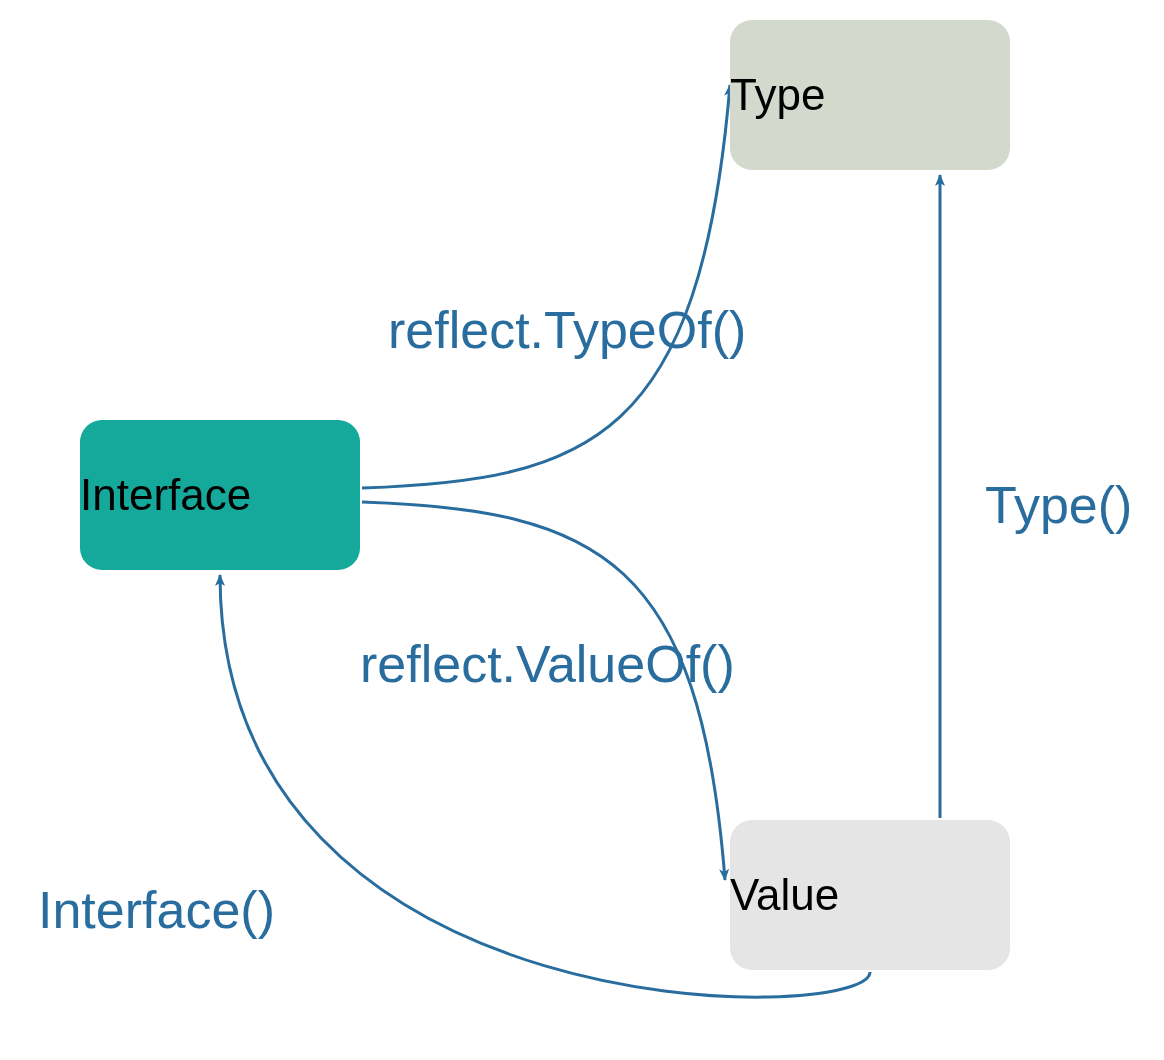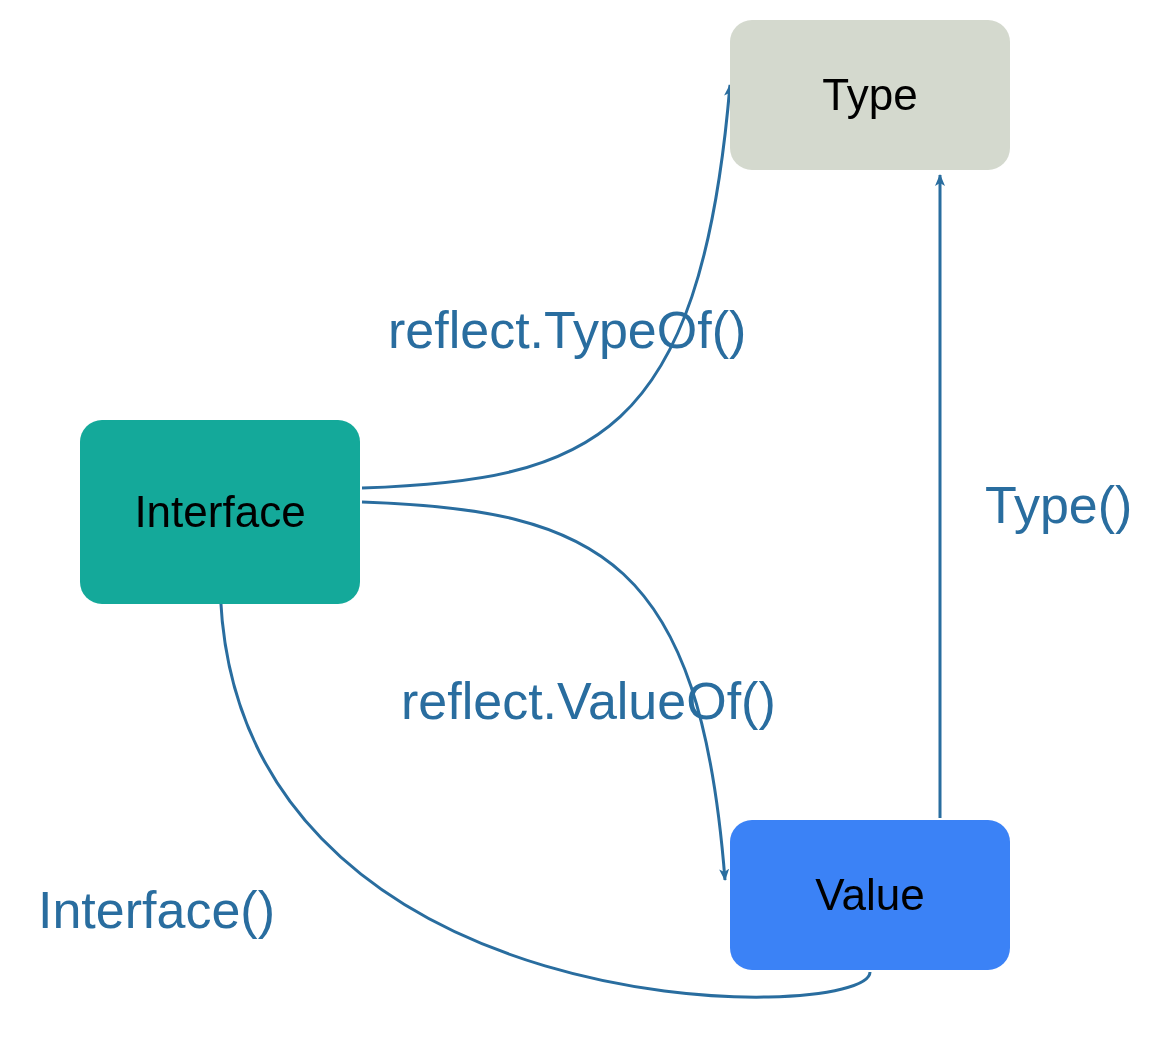--- a/index.html
+++ b/index.html
@@ -19,61 +19,60 @@
       position: absolute;
       top: 0;
       left: 0;
       width: 1164px;
       height: 1060px;
     }
     .node {
       position: absolute;
       display: flex;
       align-items: center;
-      justify-content: center;
+      justify-content: flex-start;
       border-radius: 22px;
       font-size: 44px;
       color: #000000;
       cursor: default;
     }
     .node-interface {
       background: #14a99a;
       left: 80px;
       top: 420px;
       width: 280px;
-      height: 184px;
+      height: 150px;
     }
     .node-type {
       background: #d4d9ce;
       left: 730px;
       top: 20px;
       width: 280px;
       height: 150px;
     }
     .node-value {
-      background: #3b82f6;
+      background: #e5e5e5;
       left: 730px;
       top: 820px;
       width: 280px;
       height: 150px;
     }
     .edge-label {
       position: absolute;
       font-size: 52px;
       color: #296d9f;
       white-space: nowrap;
     }
     .label-typeof {
       left: 388px;
       top: 300px;
     }
     .label-valueof {
       left: 360px;
-      top: 671px;
-      margin-left: 41px;
+      top: 634px;
     }
     .label-type {
       left: 985px;
       top: 475px;
     }
     .label-interface {
       left: 38px;
       top: 880px;
     }
     svg.edges {

